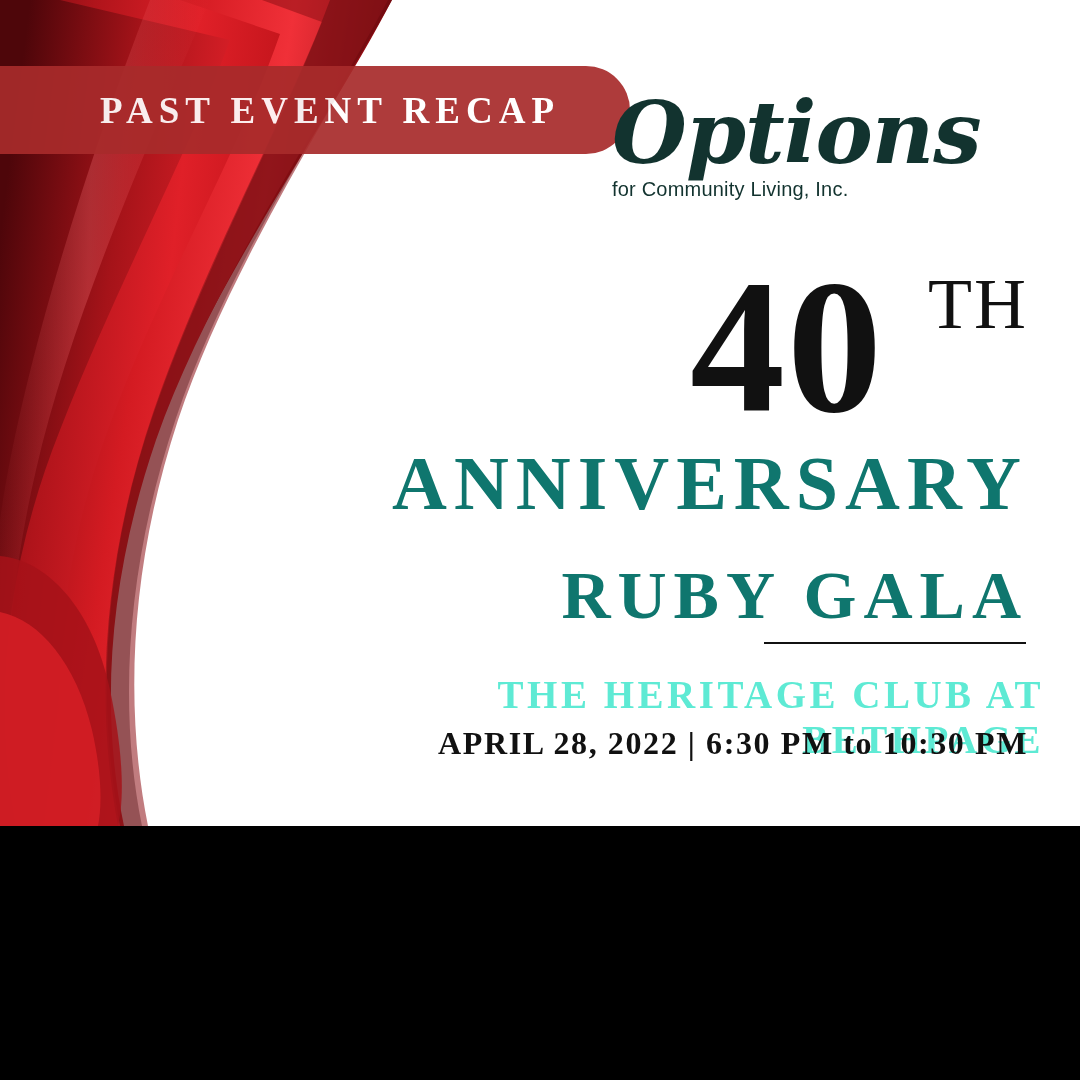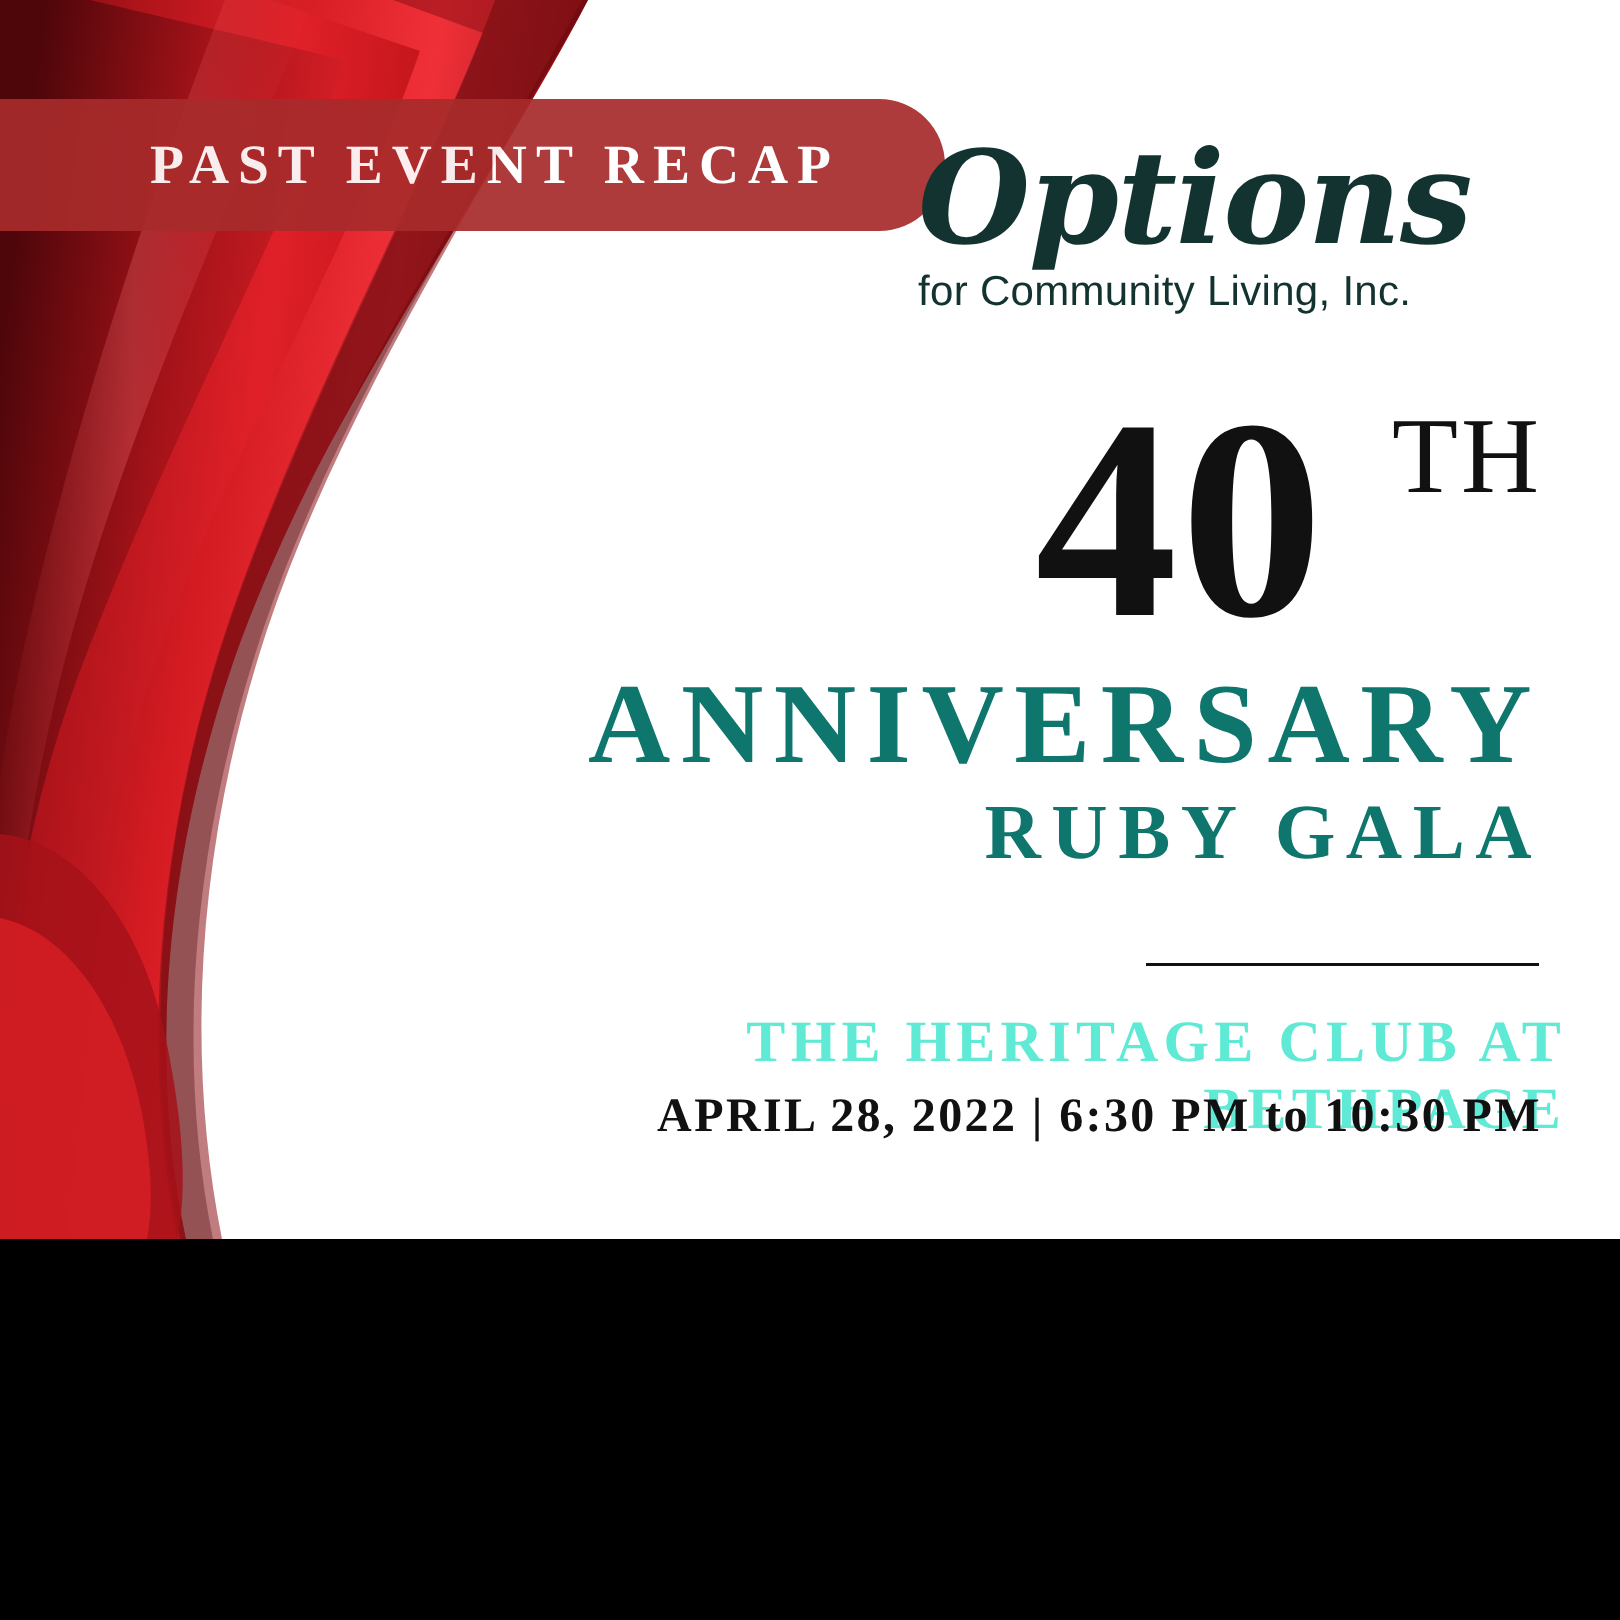--- a/index.html
+++ b/index.html
@@ -83,21 +83,21 @@
     font-size: 86px;
     color: #12332f;
     line-height: 0.95;
     letter-spacing: -1px;
     display: block;
     margin-right: 4px;
   }
   .logo-sub {
     display: block;
     font-family: "Liberation Sans", sans-serif;
-    font-size: 28px;
+    font-size: 20px;
     color: #12332f;
     letter-spacing: 0.2px;
     margin-top: 4px;
   }
 
   
   .num-line {
     position: absolute;
     right: 52px;
     top: 252px;
@@ -130,21 +130,21 @@
     position: absolute;
     right: 52px;
     font-family: "Liberation Serif", serif;
     font-weight: bold;
     color: #0f766e;
     text-align: right;
     letter-spacing: 7px;
     line-height: 1.08;
   }
   .line-anniv { top: 442px; font-size: 76px; width: 720px; }
-  .line-ruby  { top: 528px; font-size: 52px; width: 720px; }
+  .line-ruby  { top: 559px; font-size: 68px; width: 720px; }
 
   .rule {
     position: absolute;
     right: 54px;
     top: 642px;
     width: 262px;
     height: 2px;
     background: #111111;
   }
 

